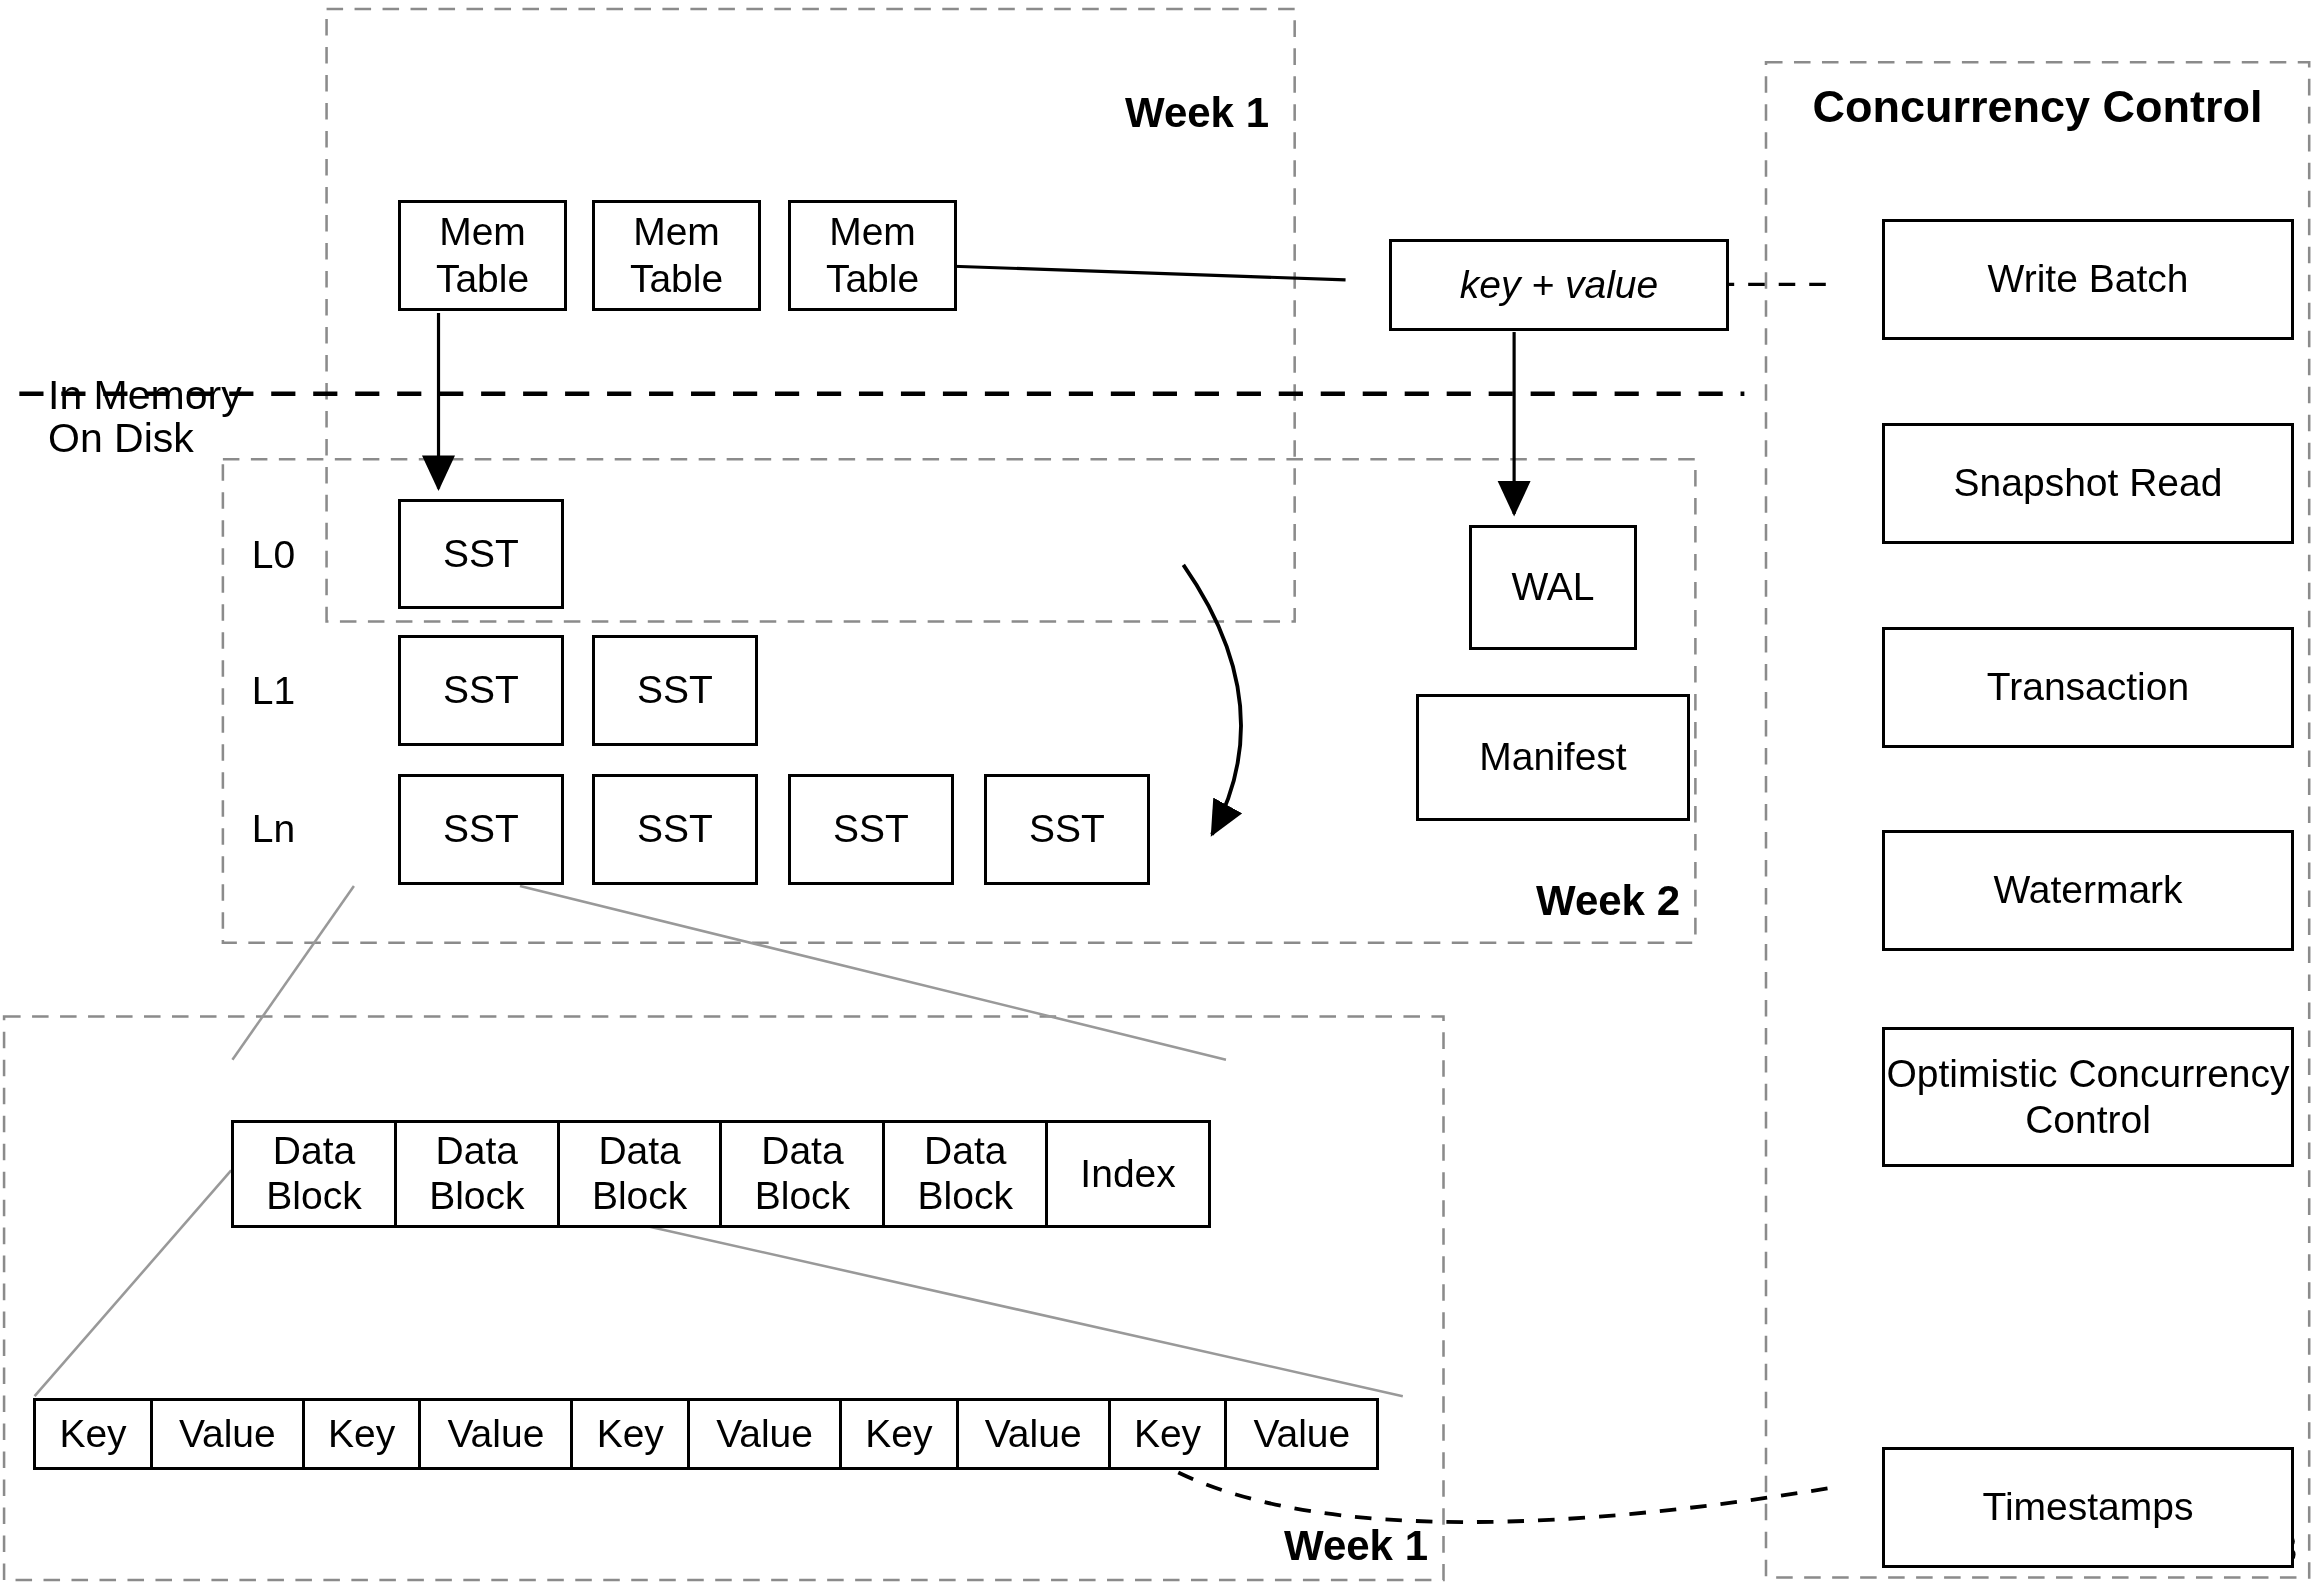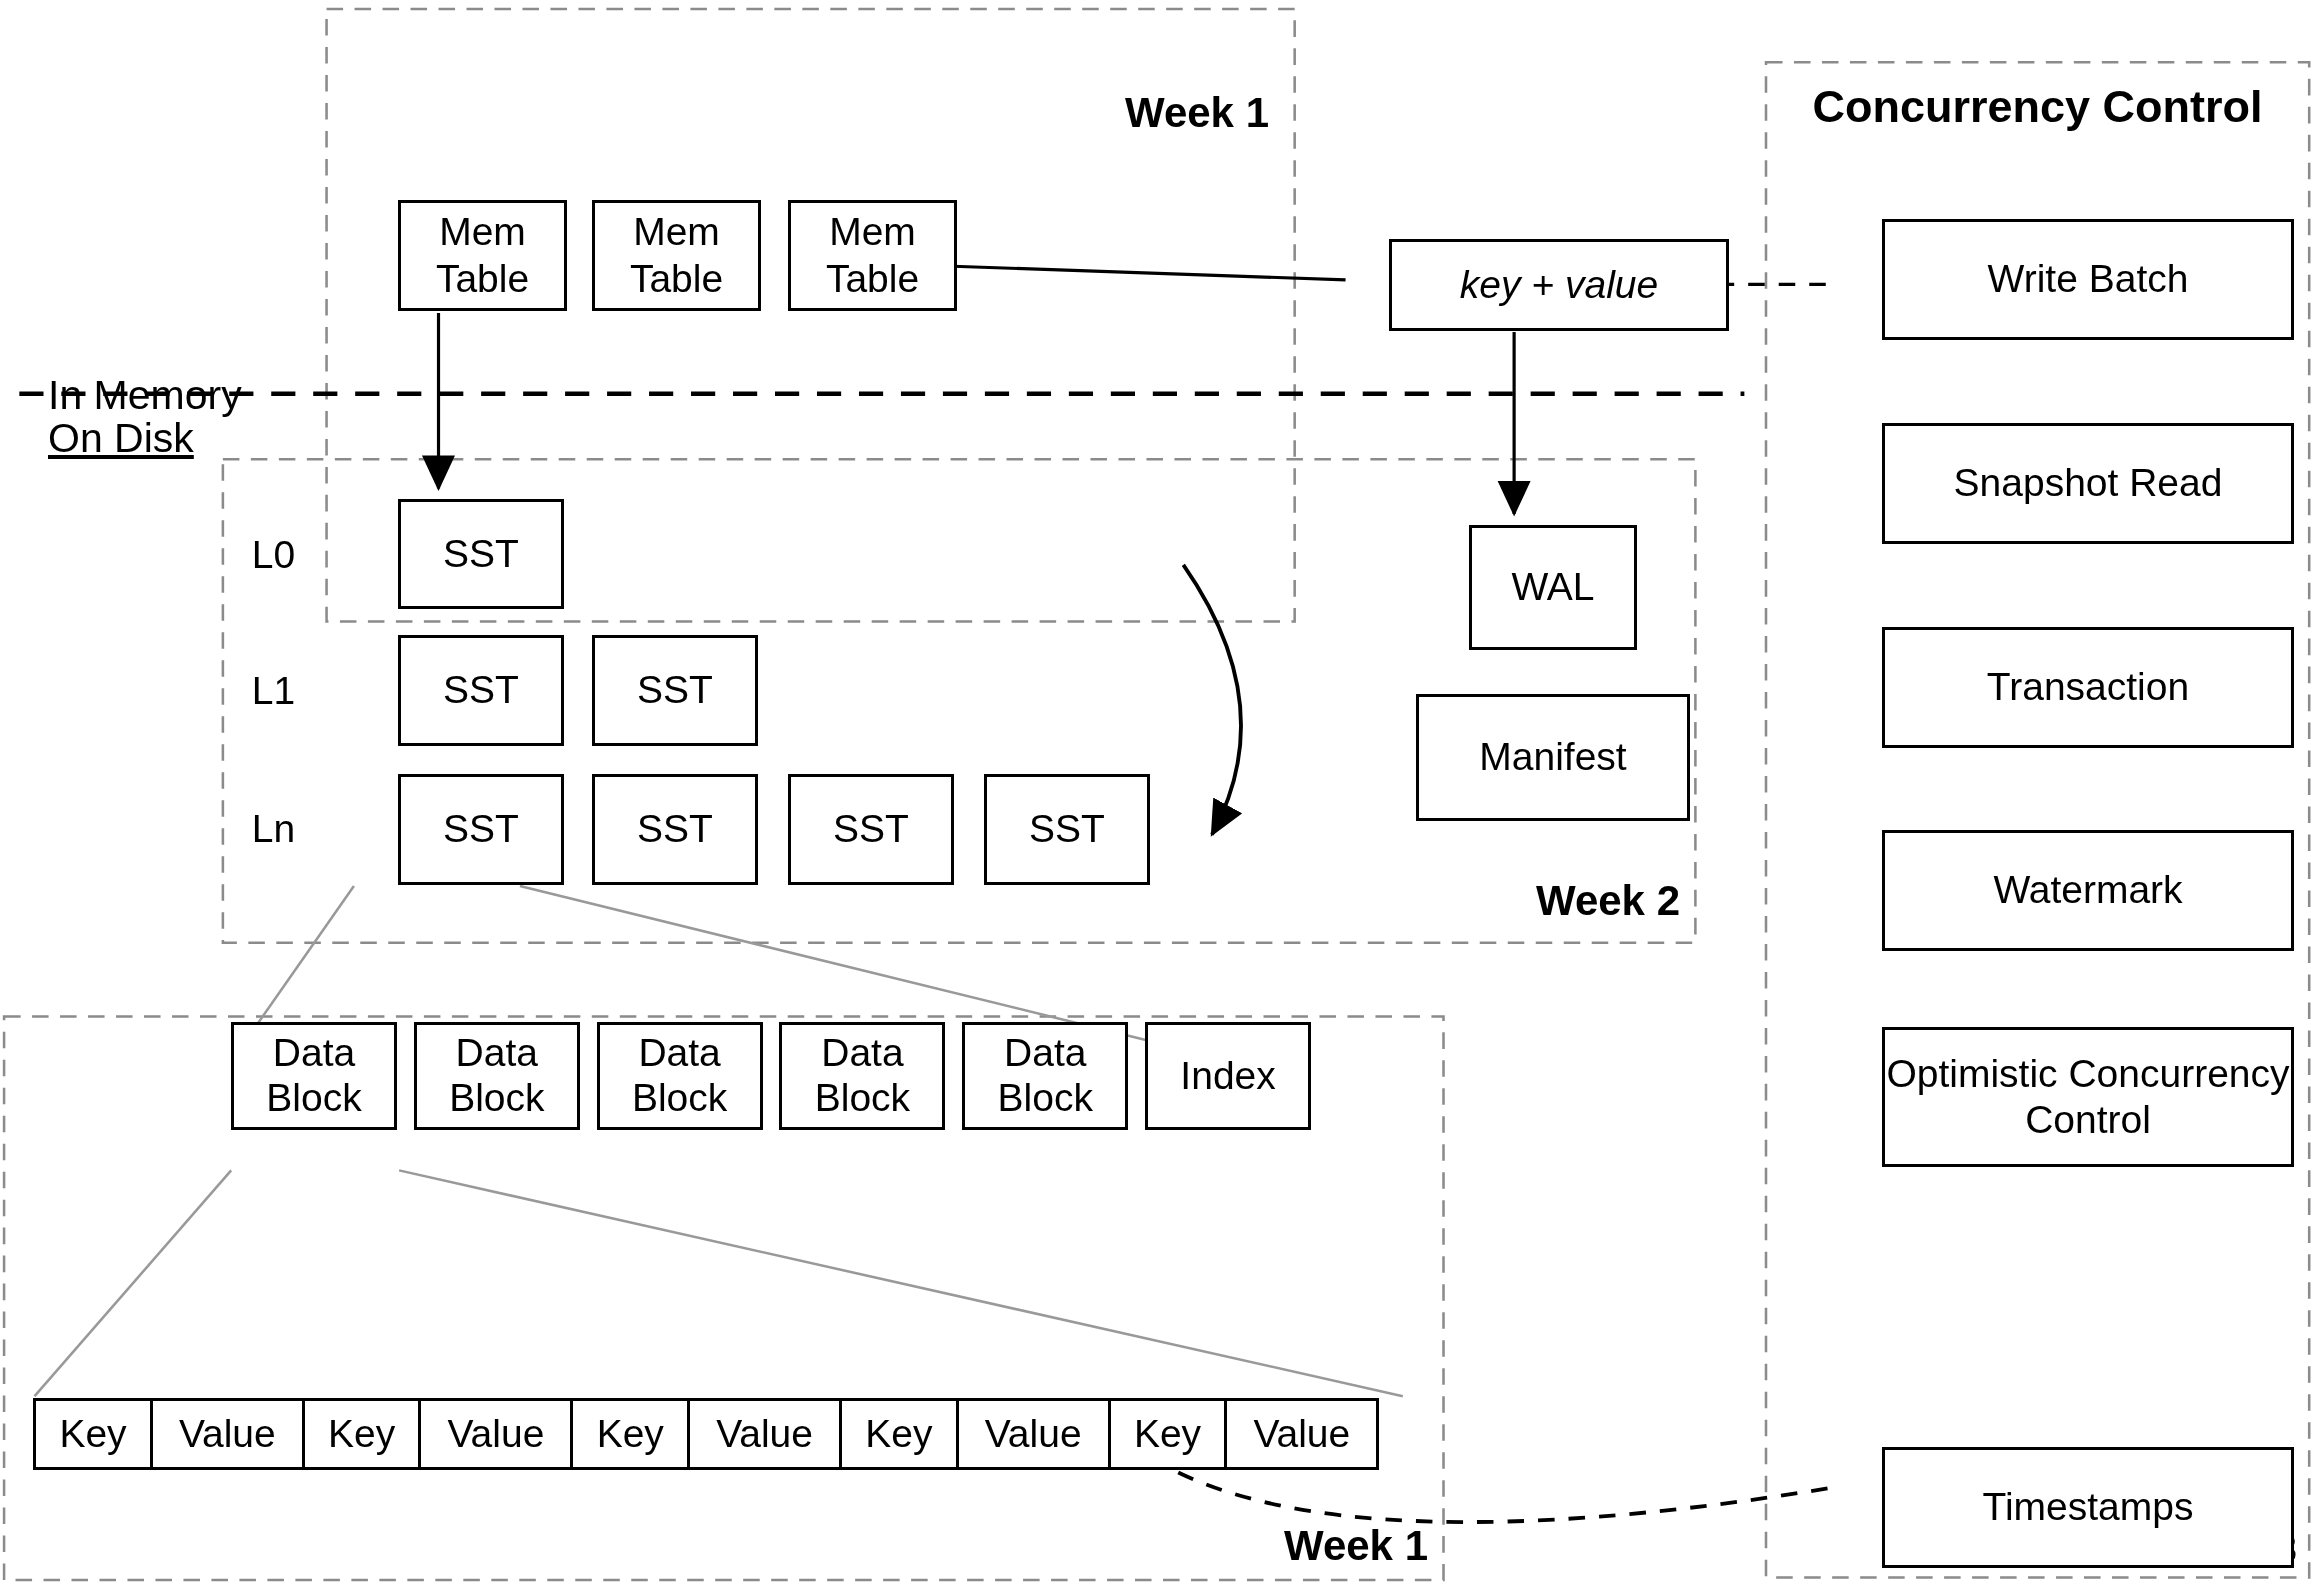--- a/index.html
+++ b/index.html
@@ -53,21 +53,21 @@
     <line x1="2652" y1="447" x2="2885" y2="447" stroke="#000" stroke-width="5" stroke-dasharray="26 22"></line>
     <path d="M 1852 2315 C 2080 2425, 2480 2405, 2885 2338" fill="none" stroke="#000" stroke-width="6" stroke-dasharray="26 22"></path>
 
     <line x1="556" y1="1393" x2="365" y2="1666" stroke="#999" stroke-width="4"></line>
     <line x1="817" y1="1393" x2="1927" y2="1666" stroke="#999" stroke-width="4"></line>
     <line x1="363" y1="1840" x2="54" y2="2195" stroke="#999" stroke-width="4"></line>
     <line x1="627" y1="1840" x2="2205" y2="2195" stroke="#999" stroke-width="4"></line>
   </svg>
 
   <div class="lbl" style="left:48px;top:344px;margin-top:28px;">In Memory</div>
-  <div class="lbl" style="left:48px;top:415px;text-decoration:underline;">On Disk</div>
+  <div class="lbl" style="left:48px;top:415px;">On Disk</div>
 
   <div class="weeklbl" style="left:1015px;top:89px;">Week 1</div>
   <div class="weeklbl" style="left:1426px;top:877px;">Week 2</div>
   <div class="weeklbl" style="left:1174px;top:1522px;">Week 1</div>
   <div class="weeklbl" style="left:2043px;top:1525px;">Week 3</div>
 
   <div class="box" style="left:354px;top:200px;width:169px;height:111px;">Mem Table</div>
   <div class="box" style="left:548px;top:200px;width:169px;height:111px;">Mem Table</div>
   <div class="box" style="left:744px;top:200px;width:169px;height:111px;">Mem Table</div>
 
@@ -80,21 +80,21 @@
   <div class="box" style="left:548px;top:635px;width:166px;height:111px;">SST</div>
   <div class="box" style="left:354px;top:774px;width:166px;height:111px;">SST</div>
   <div class="box" style="left:548px;top:774px;width:166px;height:111px;">SST</div>
   <div class="box" style="left:744px;top:774px;width:166px;height:111px;">SST</div>
   <div class="box" style="left:940px;top:774px;width:166px;height:111px;">SST</div>
 
   <div class="box" style="left:1345px;top:239px;width:340px;height:92px;font-style:italic;">key + value</div>
   <div class="box" style="left:1425px;top:525px;width:168px;height:125px;text-align:right;">WAL</div>
   <div class="box" style="left:1372px;top:694px;width:274px;height:127px;">Manifest</div>
 
-  <div class="cellrow" style="left:231px;top:1022px;gap:20px;">
+  <div class="cellrow" style="left:231px;top:1120px;">
     <div class="cell" style="width:166px;height:108px;">Data Block</div>
     <div class="cell" style="width:166px;height:108px;">Data Block</div>
     <div class="cell" style="width:166px;height:108px;">Data Block</div>
     <div class="cell" style="width:166px;height:108px;">Data Block</div>
     <div class="cell" style="width:166px;height:108px;">Data Block</div>
     <div class="cell" style="width:166px;height:108px;">Index</div>
   </div>
 
   <div class="cellrow" style="left:33px;top:1398px;">
     <div class="cell" style="width:120px;height:72px;">Key</div>

